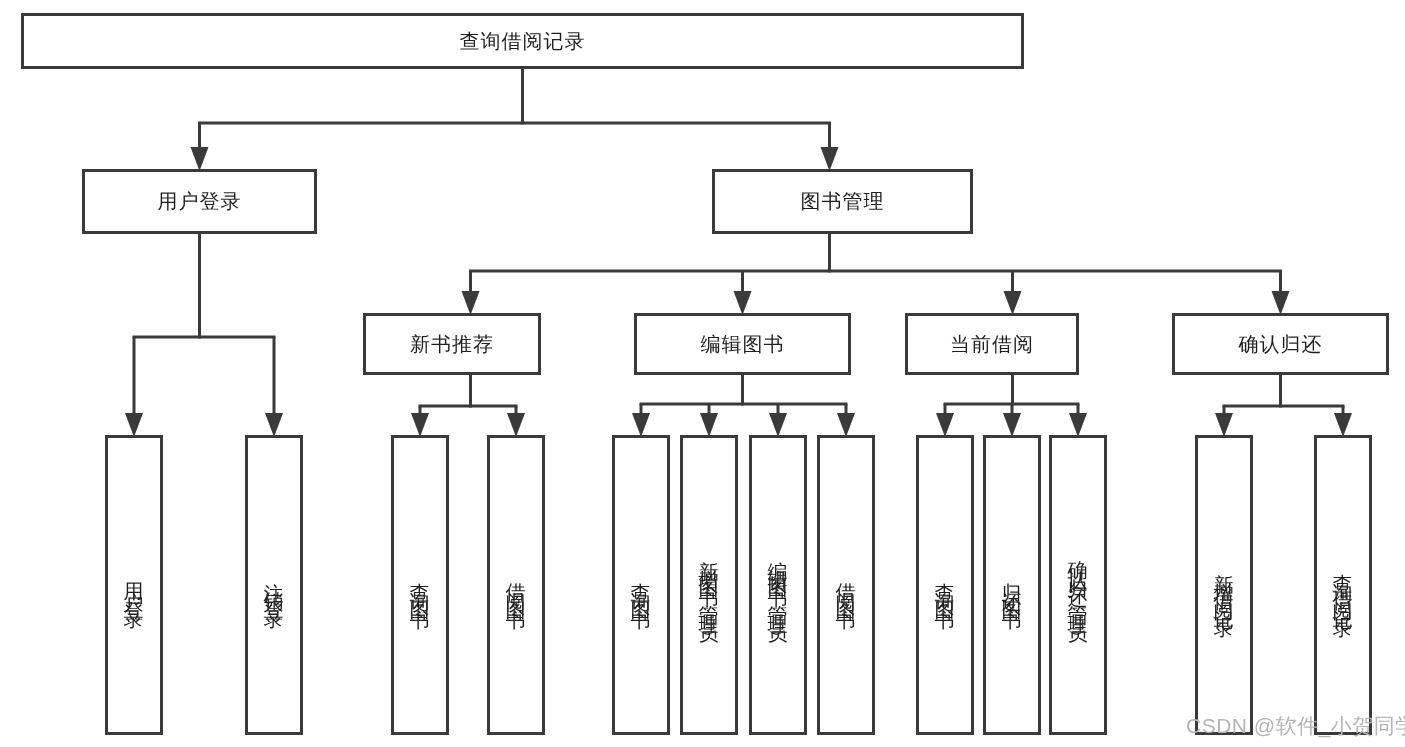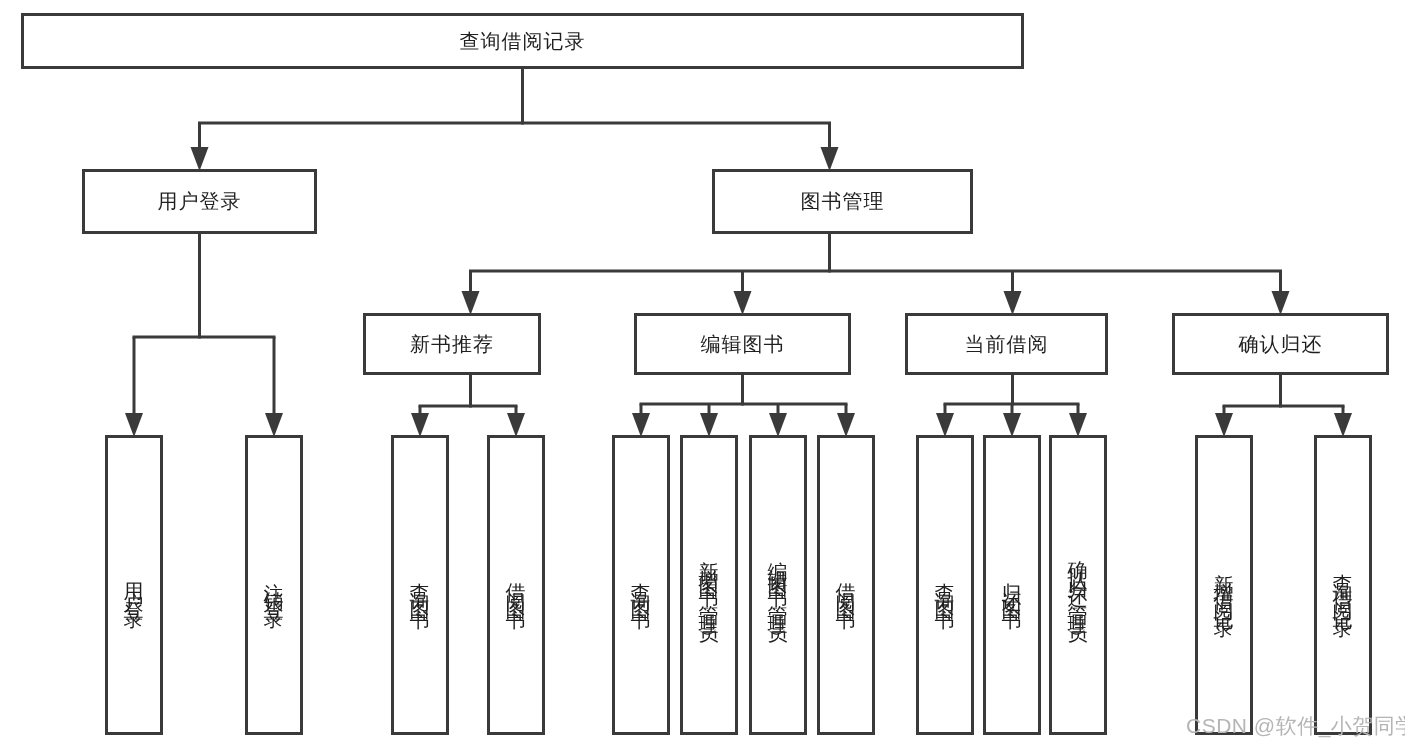--- a/index.html
+++ b/index.html
@@ -119,21 +119,21 @@
     </div>
     <div class="node h" style="left: 712px; top: 169px; width: 261px; height: 65px;">
       <span>图书管理</span>
     </div>
     <div class="node h" style="left: 363px; top: 313px; width: 178px; height: 62px;">
       <span>新书推荐</span>
     </div>
     <div class="node h" style="left: 634px; top: 313px; width: 217px; height: 62px;">
       <span>编辑图书</span>
     </div>
-    <div class="node h" style="left: 905px; top: 313px; width: 203px; height: 62px;">
+    <div class="node h" style="left: 905px; top: 313px; width: 174px; height: 62px;">
       <span>当前借阅</span>
     </div>
     <div class="node h" style="left: 1172px; top: 313px; width: 217px; height: 62px;">
       <span>确认归还</span>
     </div>
     <div class="node v" style="left: 105px; top: 435px; width: 58px; height: 300px;">
       <span>用户登录</span>
     </div>
     <div class="node v" style="left: 245px; top: 435px; width: 58px; height: 300px;">
       <span>注销登录</span>

